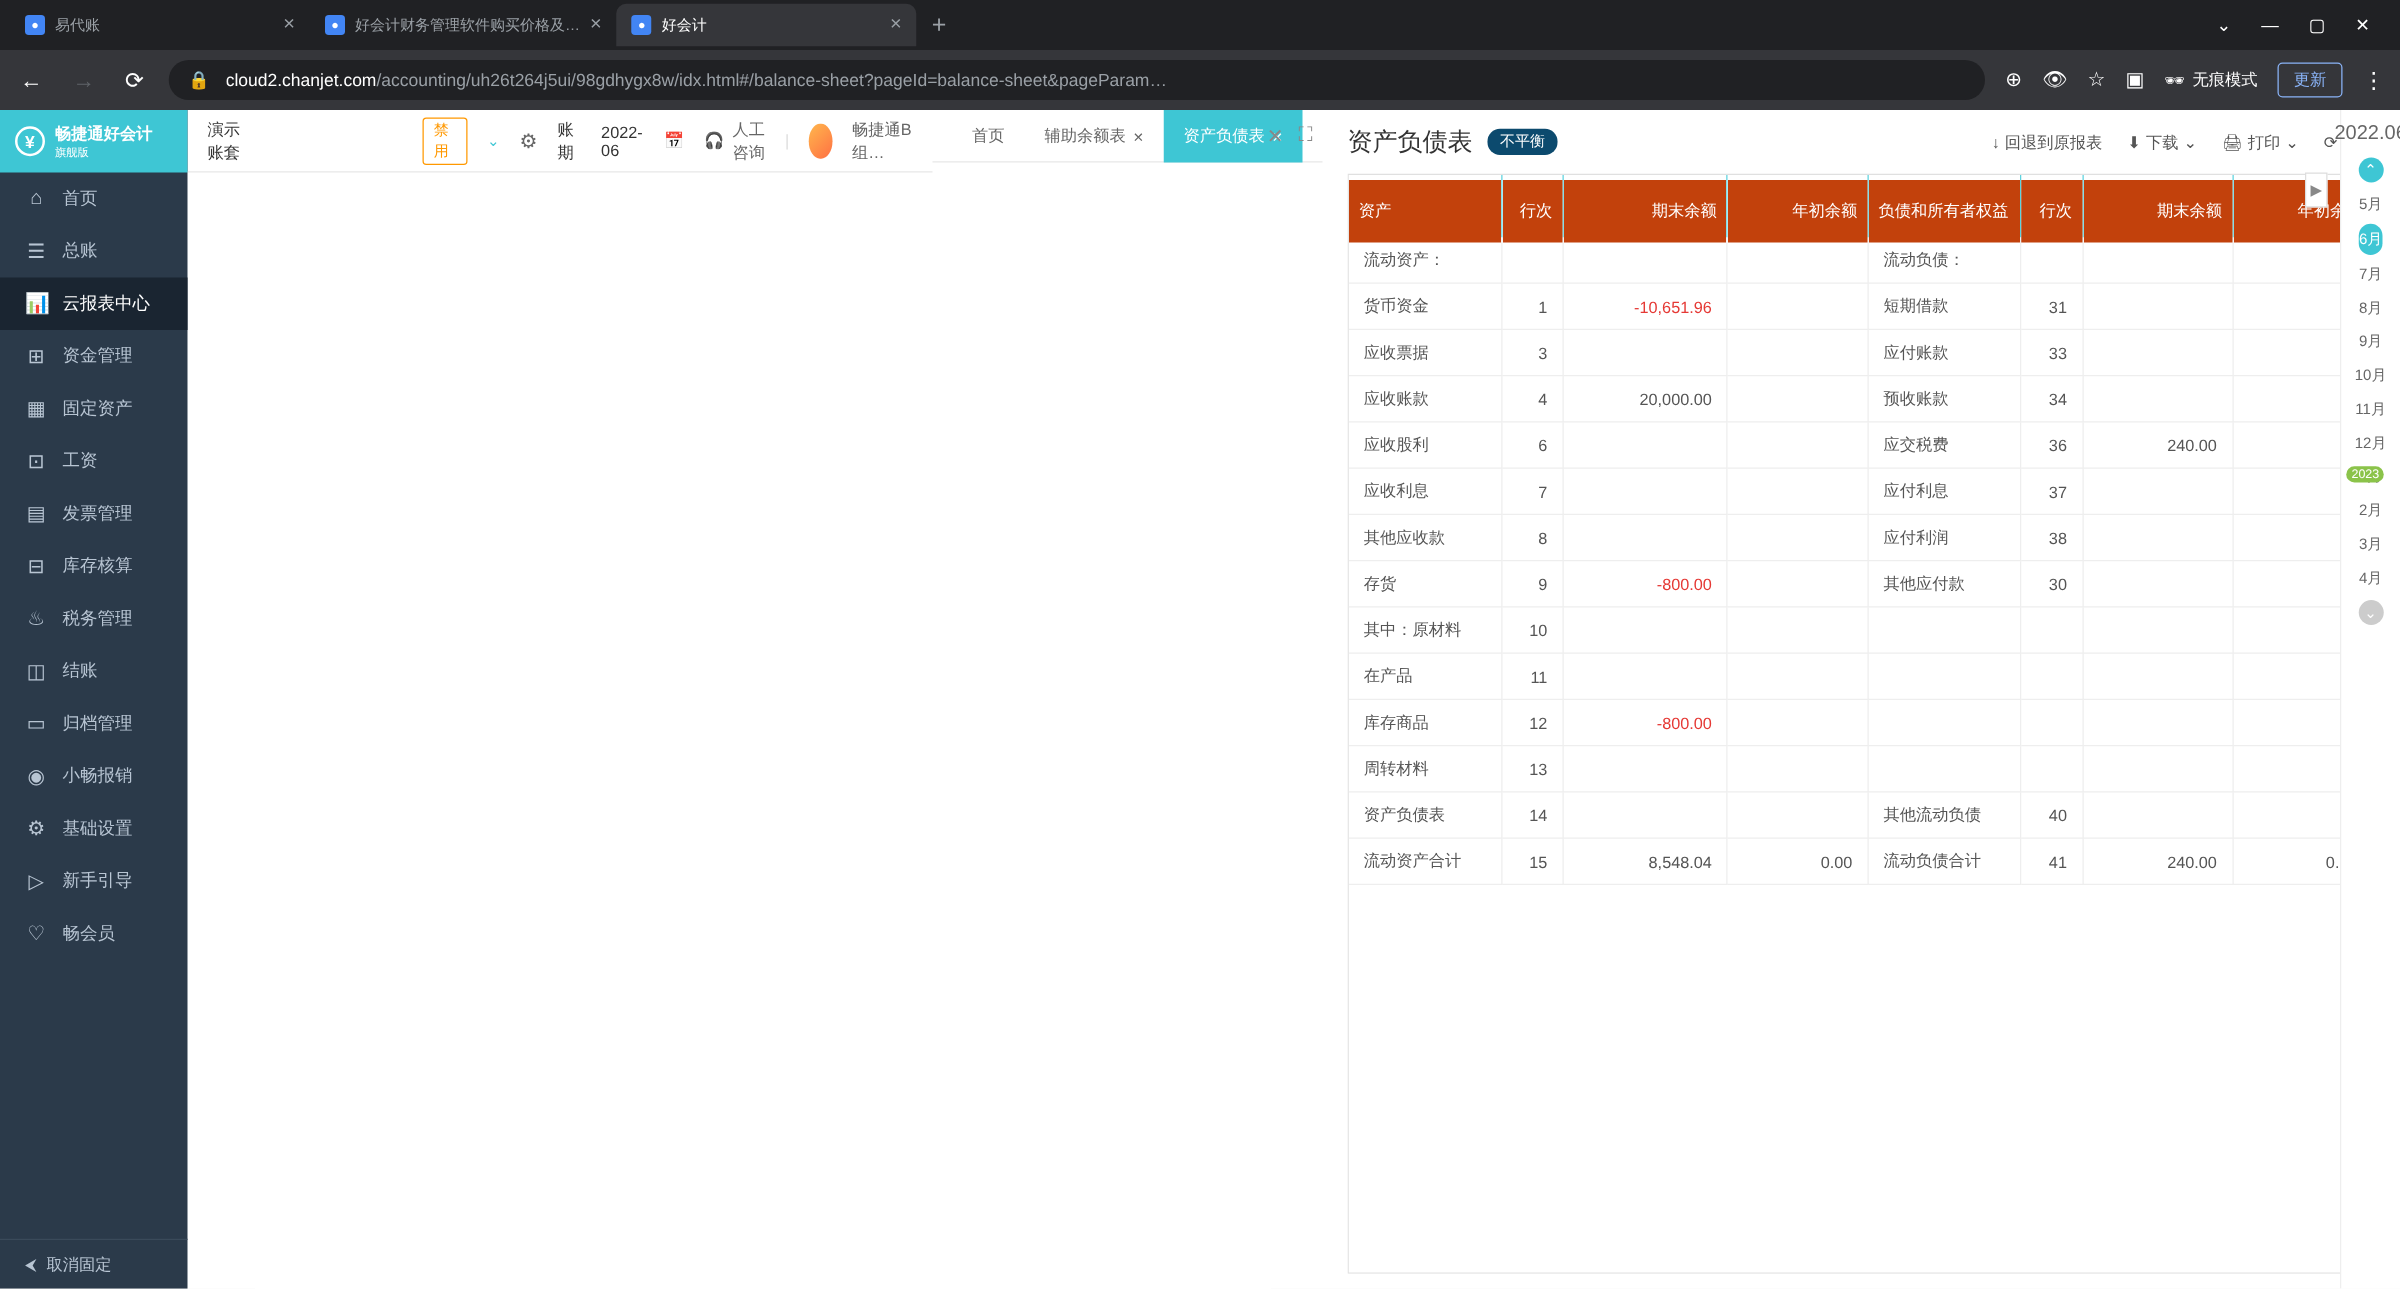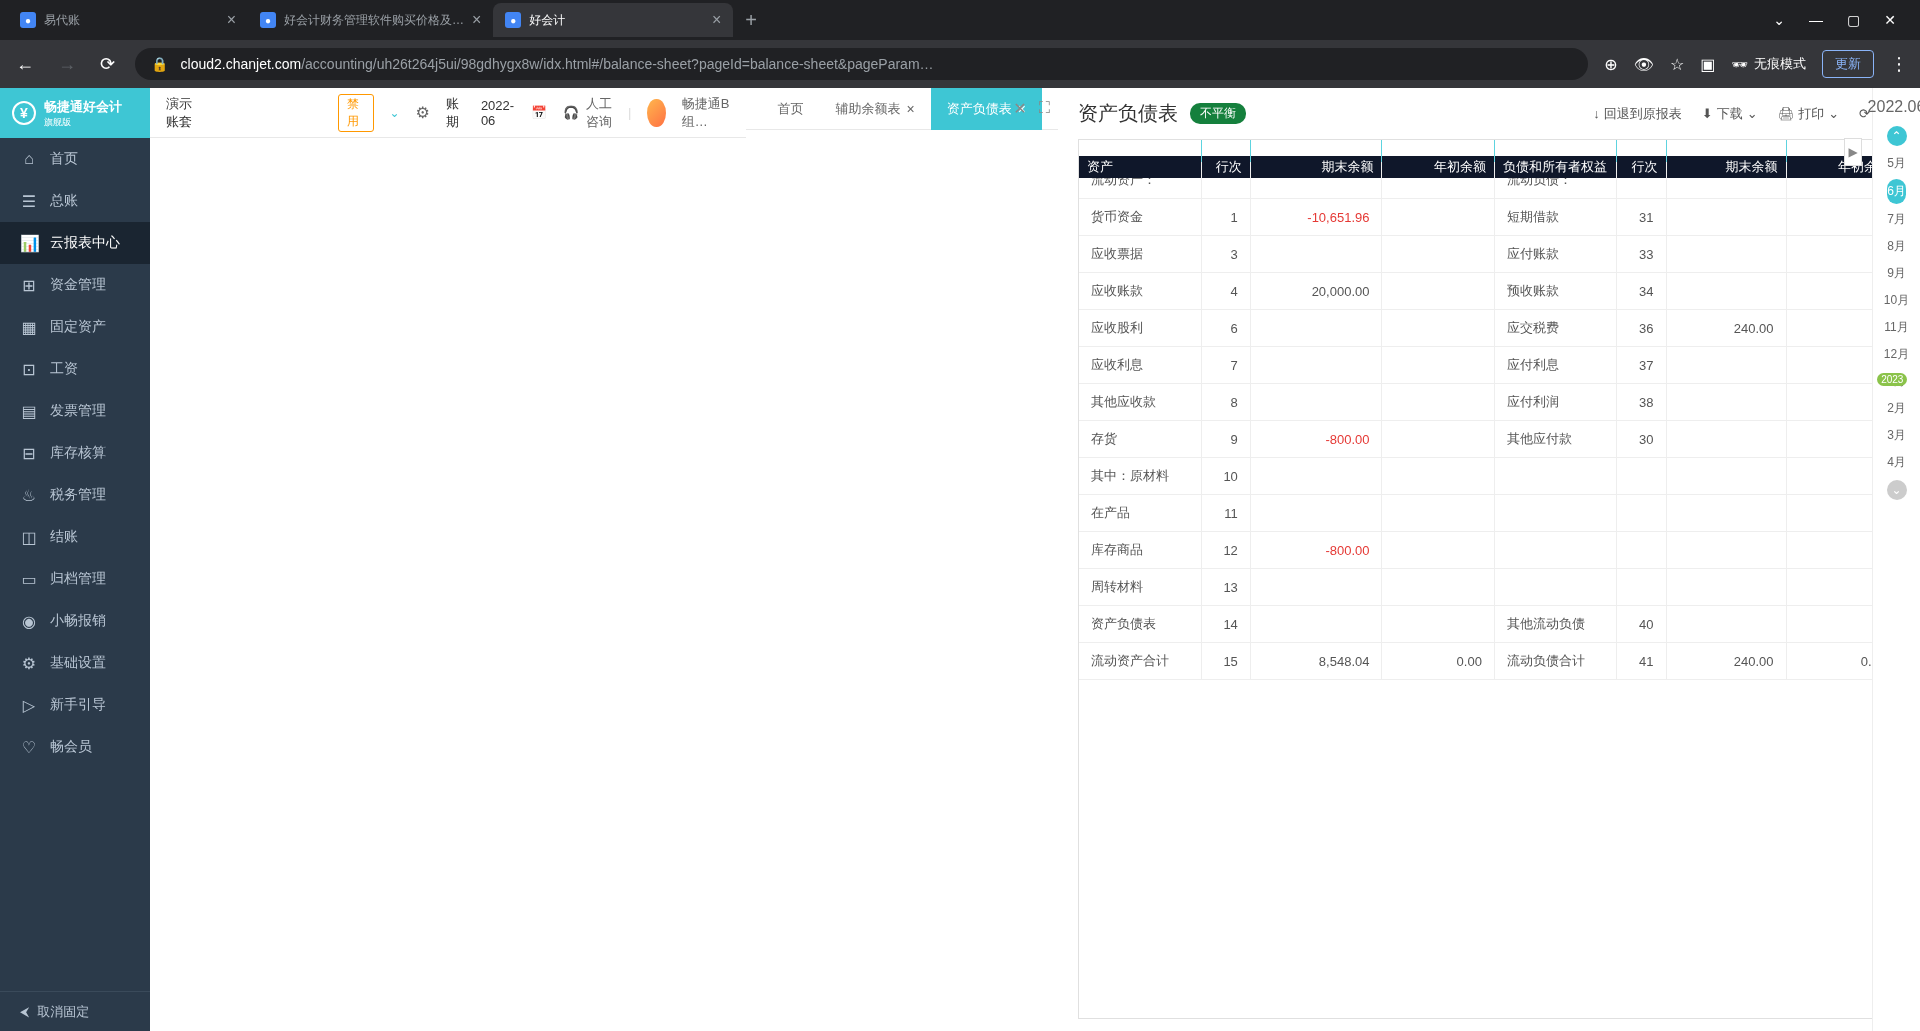--- a/index.html
+++ b/index.html
@@ -46,26 +46,26 @@
 .avatar{width:28px;height:28px;border-radius:50%;background:linear-gradient(135deg,#ffb74d,#ff7043)}
 .tabs{height:42px;display:flex;align-items:center;padding:0 16px;gap:0;font-size:13px;border-bottom:1px solid #e8e8e8;position:relative}
 .ptab{padding:0 16px;height:42px;display:flex;align-items:center;color:#666;cursor:pointer;gap:6px}
 .ptab.active{background:#3ec6d4;color:#fff}
 .ptab-close{font-size:14px}
 .tabs-right{position:absolute;right:8px;display:flex;gap:12px;color:#888;font-size:16px}
 .content{flex:1;padding:12px 20px;overflow:hidden;display:flex;position:relative}
 .content-main{flex:1;display:flex;flex-direction:column;overflow:hidden}
 .page-head{display:flex;align-items:center;margin-bottom:12px;gap:12px}
 .page-title{font-size:20px;color:#333;font-weight:500}
-.badge-warn{background:#15803d;color:#fff;padding:2px 10px;border-radius:10px;font-size:12px}
+.badge-warn{background:#0c4a6e;color:#fff;padding:2px 10px;border-radius:10px;font-size:12px}
 .toolbar{margin-left:auto;display:flex;gap:20px;font-size:13px;color:#555}
 .tool-btn{cursor:pointer;display:flex;align-items:center;gap:4px}
 .table-wrap{flex:1;overflow:auto;border:1px solid #e0e0e0}
 table{width:100%;border-collapse:collapse;font-size:13px}
-thead th{background:#0f172a;color:#fff;padding:2px 8px;font-weight:normal;border-right:1px solid #5dd3df;position:sticky;top:16px;text-align:center}
+thead th{background:#c2410c;color:#fff;padding:16px 8px;font-weight:normal;border-right:1px solid #5dd3df;position:sticky;top:4px;text-align:center}
 tbody td{padding:9px 12px;border-bottom:1px solid #eee;border-right:1px solid #eee;color:#555}
 .col-name{width:200px;text-align:left}
 .col-row{width:60px;text-align:right}
 .col-val{width:180px;text-align:right}
 .neg{color:#e53935}
 .scroll-arrow{position:absolute;right:58px;top:50px;background:#fff;border:1px solid #ddd;width:18px;height:28px;display:flex;align-items:center;justify-content:center;font-size:12px;color:#888;cursor:pointer}
 .month-rail{position:absolute;right:0;top:0;bottom:0;width:48px;background:#fff;border-left:1px solid #eee;display:flex;flex-direction:column;align-items:center;padding-top:4px;font-size:12px}
 .year-label{font-size:16px;color:#666;padding:6px 0}
 .rail-arrow{width:20px;height:20px;background:#3ec6d4;color:#fff;border-radius:50%;display:flex;align-items:center;justify-content:center;font-size:12px;cursor:pointer;margin:4px 0}
 .month-item{padding:5px 0;color:#666;cursor:pointer;width:100%;text-align:center;position:relative}

